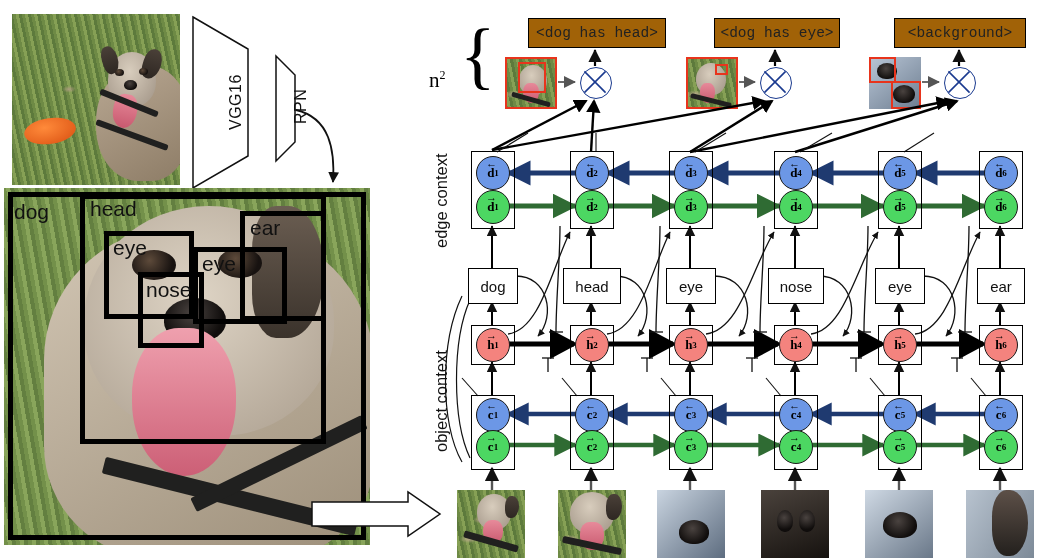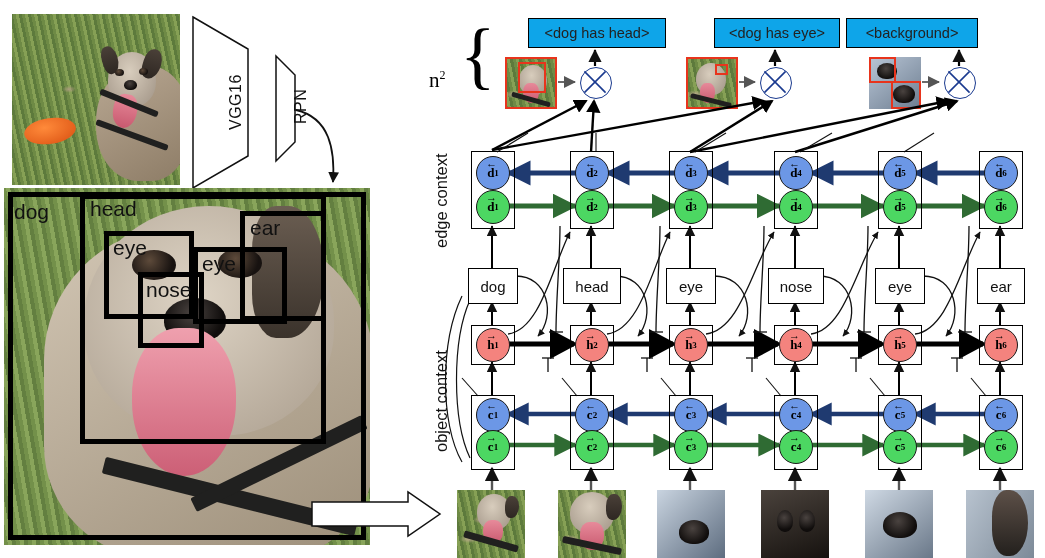--- a/index.html
+++ b/index.html
@@ -32,23 +32,23 @@
        font-size:15px;line-height:1;color:#111;white-space:nowrap;}
   .thinbox{position:absolute;border:1.2px solid #000;background:transparent;}
   .vlabel{position:absolute;font-size:16.5px;color:#111;
           transform-origin:0 0;transform:rotate(-90deg);white-space:nowrap;}
   .node{position:absolute;border-radius:50%;border:1.3px solid #1a1a1a;
         display:flex;align-items:center;justify-content:center;
         font-family:"Liberation Serif",serif;font-size:13px;font-weight:700;}
   .node sub{font-size:9px;font-weight:700;}
   .acc{position:absolute;font-size:11px;line-height:1;font-family:"Liberation Sans",sans-serif;}
   svg.layer{position:absolute;left:0;top:0;width:1045px;height:558px;overflow:visible;}
-  .tag{position:absolute;border:1.6px solid #000;background:#0ea5e9;
+  .tag{position:absolute;border:1.6px solid #000;background:#a16207;
        display:flex;align-items:center;justify-content:center;
-       font-size:14.5px;color:#222;white-space:nowrap;}
+       font-size:14.5px;color:#222;white-space:nowrap;font-family:Liberation Mono, monospace;}
   .redbox{position:absolute;border:2px solid #e8341c;box-sizing:border-box;}
   .nsq{position:absolute;font-family:"Liberation Serif",serif;font-size:21px;}
   .nsq sup{font-size:12px;}
   .brace{position:absolute;font-size:74px;line-height:0.8;font-family:"Liberation Serif",serif;font-weight:400;}
   .otimes{position:absolute;border:1.8px solid #1a3a8f;border-radius:50%;background:#fff;}
   .trapLabel{position:absolute;font-size:16px;letter-spacing:.5px;
              transform-origin:0 0;transform:rotate(-90deg);white-space:nowrap;color:#111;}
 </style>
 </head>
 <body>
@@ -130,21 +130,21 @@
 <div class="vlabel" style="left:432px;top:248px;">edge context</div>
 <div class="vlabel" style="left:432px;top:452px;">object context</div>
 
 <div class="nsq" style="left:429px;top:68px;">
   <span>n</span><sup>2</sup>
 </div>
 <div class="brace" style="left:460px;top:26px;">{</div>
 
 <div class="tag" style="left:528px;top:18px;width:136px;height:28px;">&lt;dog has head&gt;</div>
 <div class="tag" style="left:714px;top:18px;width:124px;height:28px;">&lt;dog has eye&gt;</div>
-<div class="tag" style="left:846px;top:18px;width:130px;height:28px;">&lt;background&gt;</div>
+<div class="tag" style="left:894px;top:18px;width:130px;height:28px;">&lt;background&gt;</div>
 
 <div class="otimes" style="left:580px;top:67px;width:30px;height:30px;"></div>
 <div class="otimes" style="left:760px;top:67px;width:30px;height:30px;"></div>
 <div class="otimes" style="left:944px;top:67px;width:30px;height:30px;"></div>
 
 <div class="photo" style="left:505px;top:57px;width:52px;height:52px;">
   <div class="grass"></div>
   <div class="dogface" style="left:14px;top:8px;width:28px;height:30px;"></div>
   <div class="tongue" style="left:18px;top:26px;width:16px;height:20px;"></div>
   <div class="harness" style="left:6px;top:40px;width:40px;height:5px;transform:rotate(16deg);"></div>

